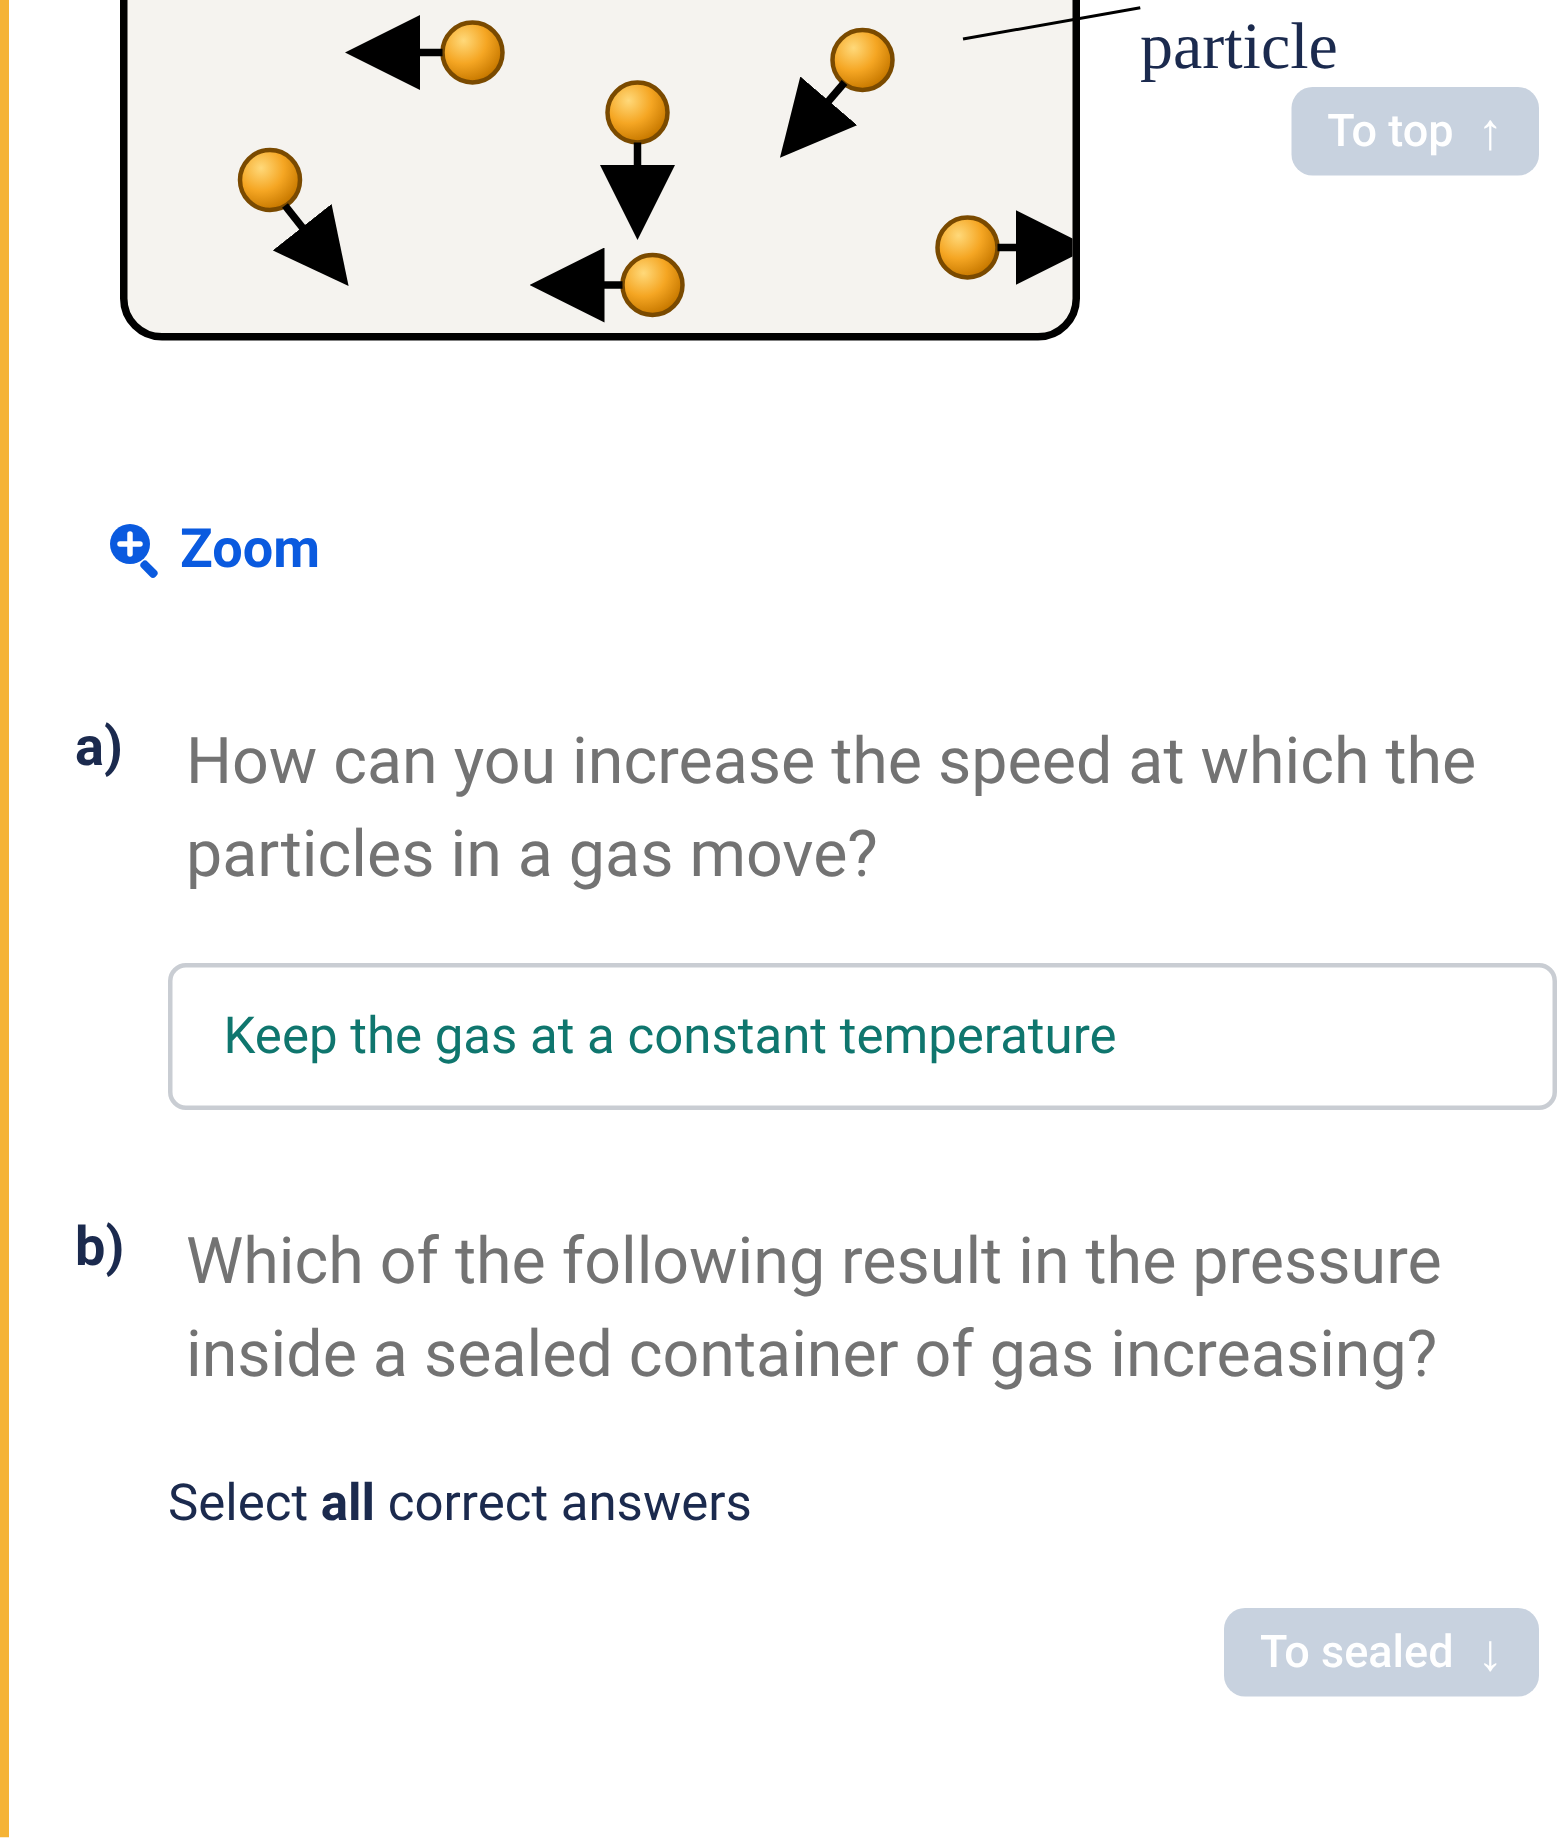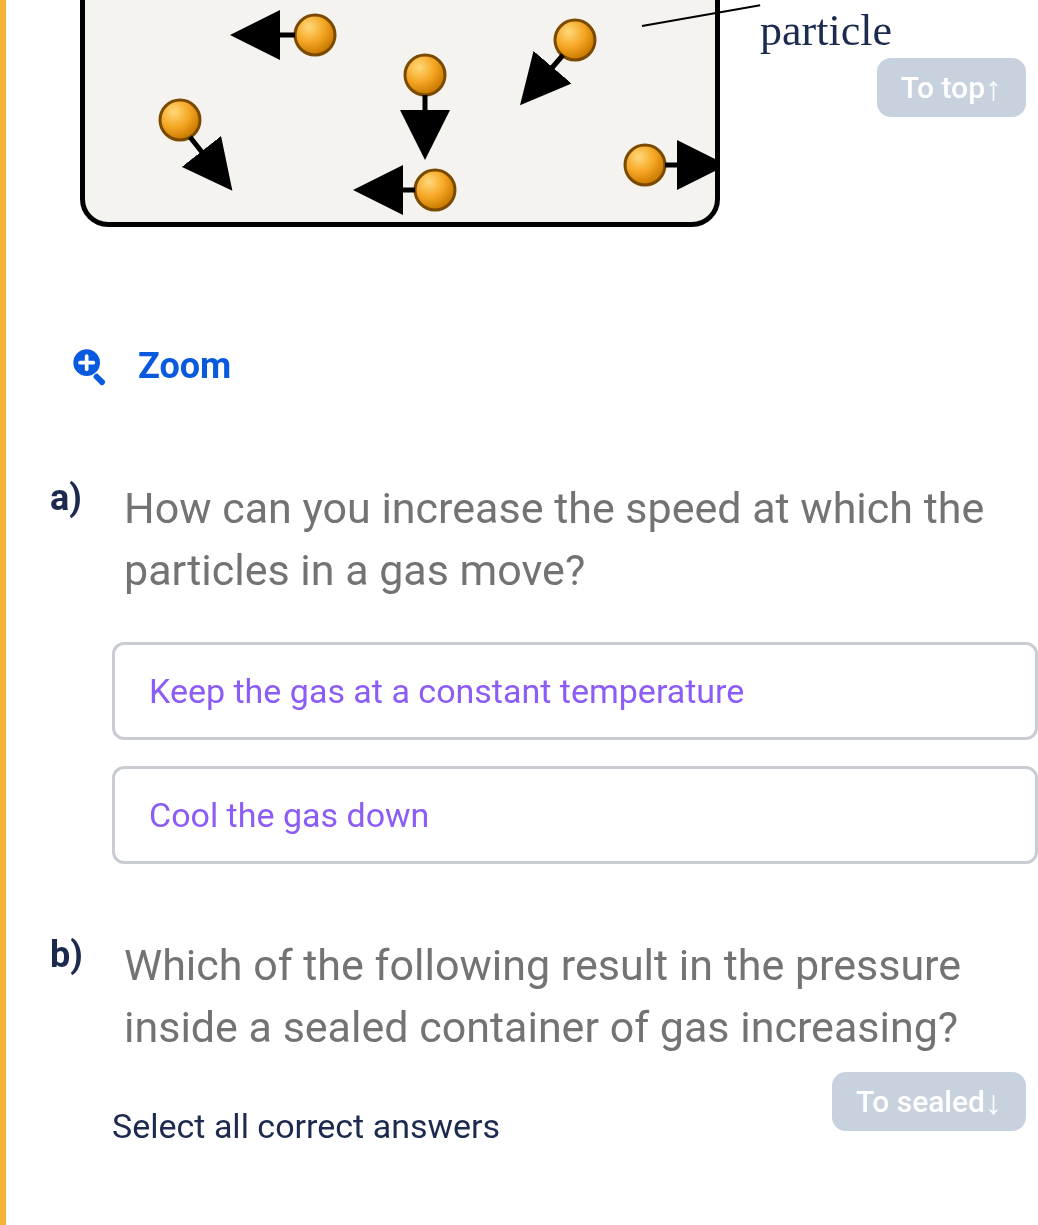--- a/index.html
+++ b/index.html
@@ -50,21 +50,21 @@
     width: 120px; height: 2px;
     background:#000;
     transform-origin: left center;
     transform: rotate(-10deg);
   }
 
   
   .zoom {
     display: flex;
     align-items: center;
-    gap: 28px;
+    gap: 10px;
     color: #0a5adf;
     font-weight: 700;
     font-size: 36px;
     margin-top: 70px;
     margin-left: 20px;
     cursor: pointer;
     width: fit-content;
   }
   .zoom svg { width: 40px; height: 40px; }
 
@@ -92,45 +92,45 @@
     margin-left: 62px;
     display: flex;
     flex-direction: column;
     gap: 26px;
   }
   .option {
     border: 3px solid #c9cdd3;
     border-radius: 12px;
     padding: 26px 34px;
     font-size: 34px;
-    color: #8b5cf6;
+    color: #0f766e;
     background: #fff;
     cursor: pointer;
   }
   .select-hint {
     margin-top: 48px;
     margin-left: 62px;
     font-size: 34px;
     color: #1b2a4e;
   }
-  .select-hint .bold { font-weight: 400; text-align: right; }
+  .select-hint .bold { font-weight: 700; text-align: right; }
 
   
   .to-top, .to-bottom {
     position: absolute;
     right: 12px;
     background: #c8d2df;
     color: #ffffff;
     font-size: 30px;
     font-weight: 500;
     padding: 12px 24px;
     border-radius: 14px;
     display: flex;
     align-items: center;
-    gap: 0;
+    gap: 16px;
     cursor: pointer;
   }
   .to-top { top: 58px; }
   .to-bottom { top: 1072px; }
   .arrow-up, .arrow-down {
     font-weight: 700;
     font-size: 34px;
     line-height: 1;
   }
 </style>
@@ -189,23 +189,20 @@
   </div>
 
   <div class="question">
     <div class="q-letter">a)</div>
     <div class="q-text">How can you increase the speed at which the particles in a gas move?</div>
   </div>
   <div class="options">
     <div class="option">
       <span>Keep the gas at a constant temperature</span>
     </div>
-    <div class="option">
-      <span>Cool the gas down</span>
-    </div>
   </div>
 
   <div class="question" style="margin-top:70px;">
     <div class="q-letter">b)</div>
     <div class="q-text">Which of the following result in the pressure inside a sealed container of gas increasing?</div>
   </div>
   <div class="select-hint">
     <span>Select </span><span class="bold">all</span><span> correct answers</span>
   </div>
 

